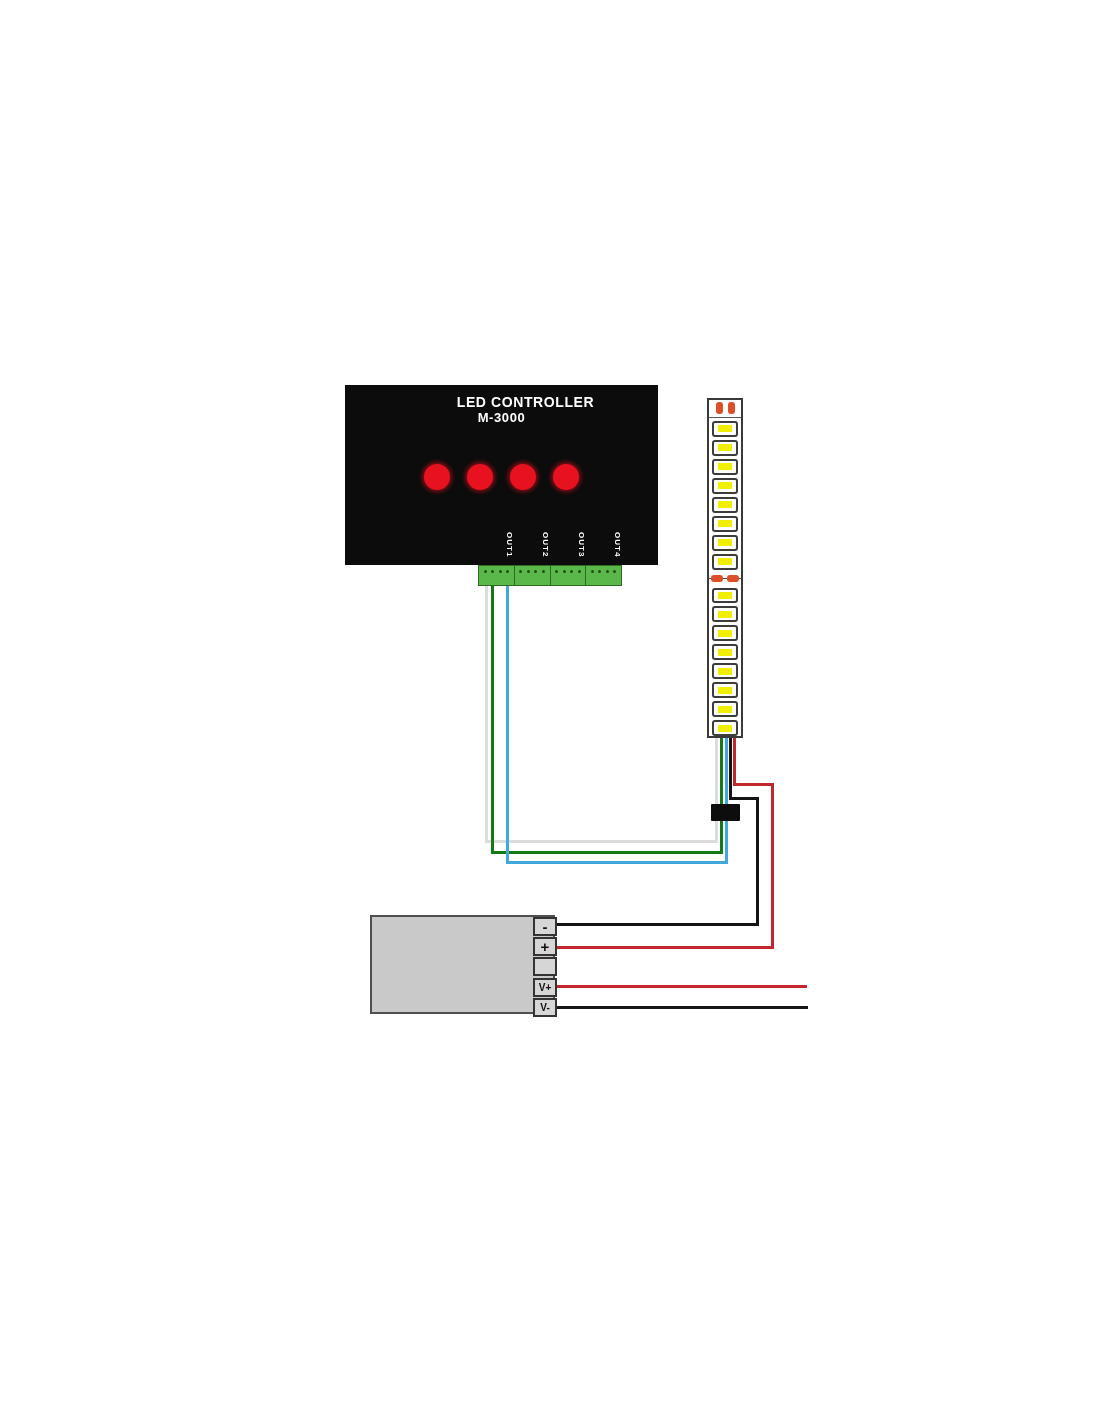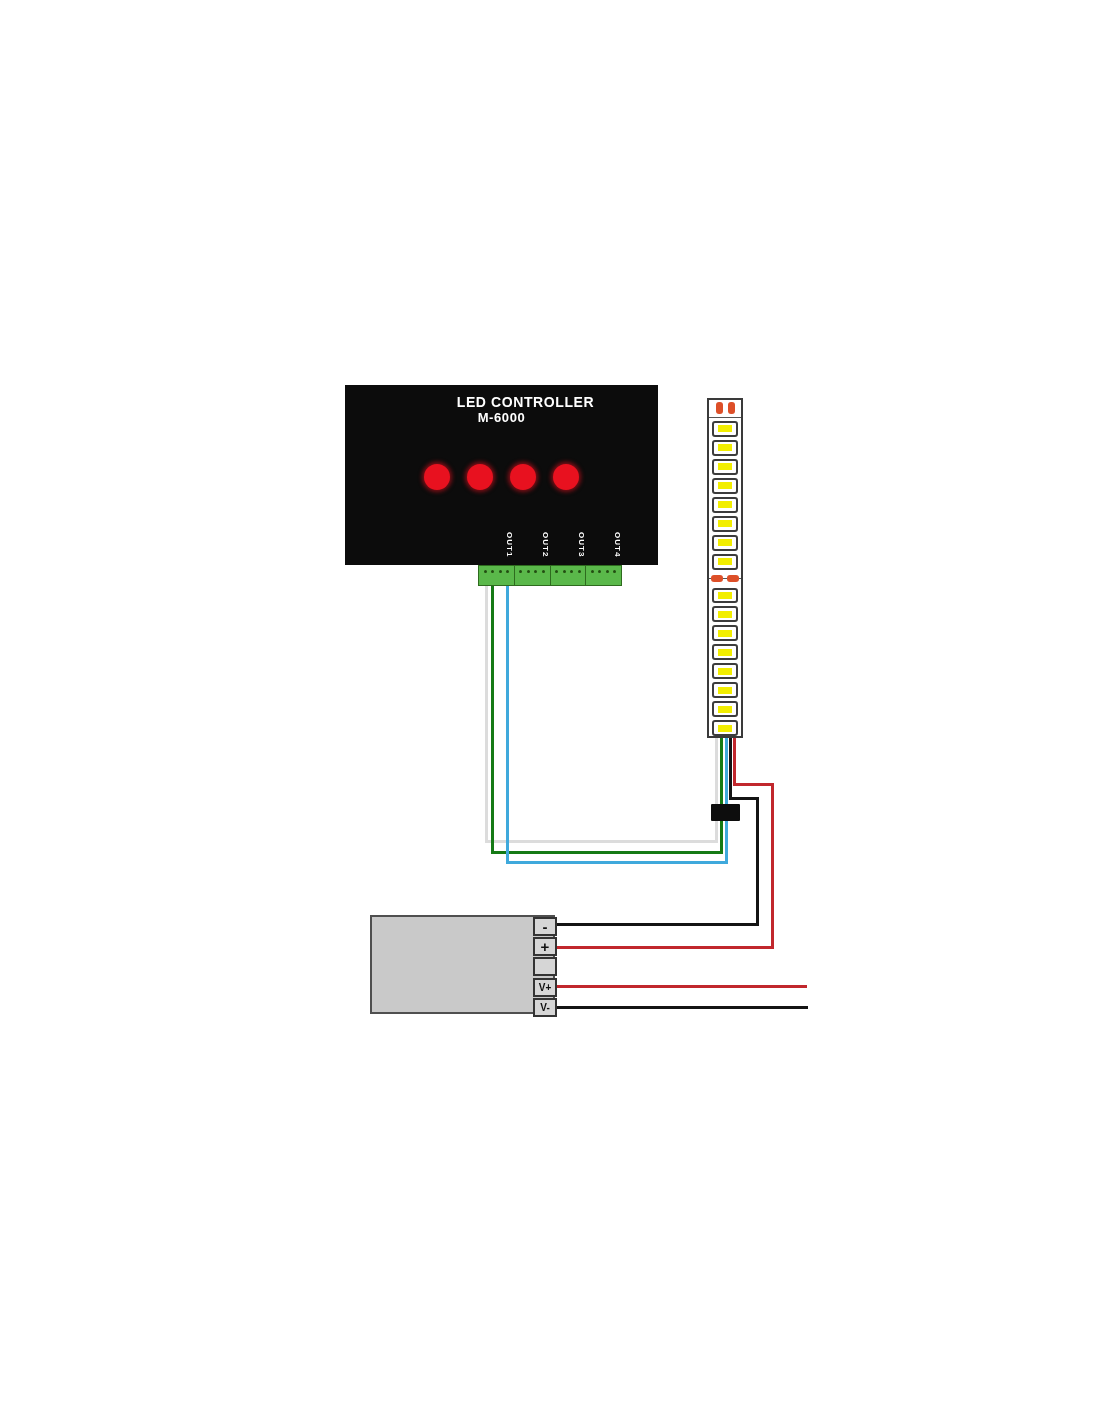--- a/index.html
+++ b/index.html
@@ -140,21 +140,21 @@
   .vp-h{left:557px;top:985px;width:250px;height:3px;}
   .vn-h{left:557px;top:1006px;width:251px;height:3px;}
 </style>
 </head>
 <body>
 
 <div class="canvas">
 
   <div class="controller">
     <div class="controller-title">LED CONTROLLER</div>
-    <div class="controller-sub">M-6000</div>
+    <div class="controller-sub">M-3000</div>
     <div class="btn-row">
         <div class="red-btn"></div>
         <div class="red-btn"></div>
         <div class="red-btn"></div>
         <div class="red-btn"></div>
       </div>
     <div class="out-labels">
         <div class="out-label">OUT1</div>
         <div class="out-label">OUT2</div>
         <div class="out-label">OUT3</div>

